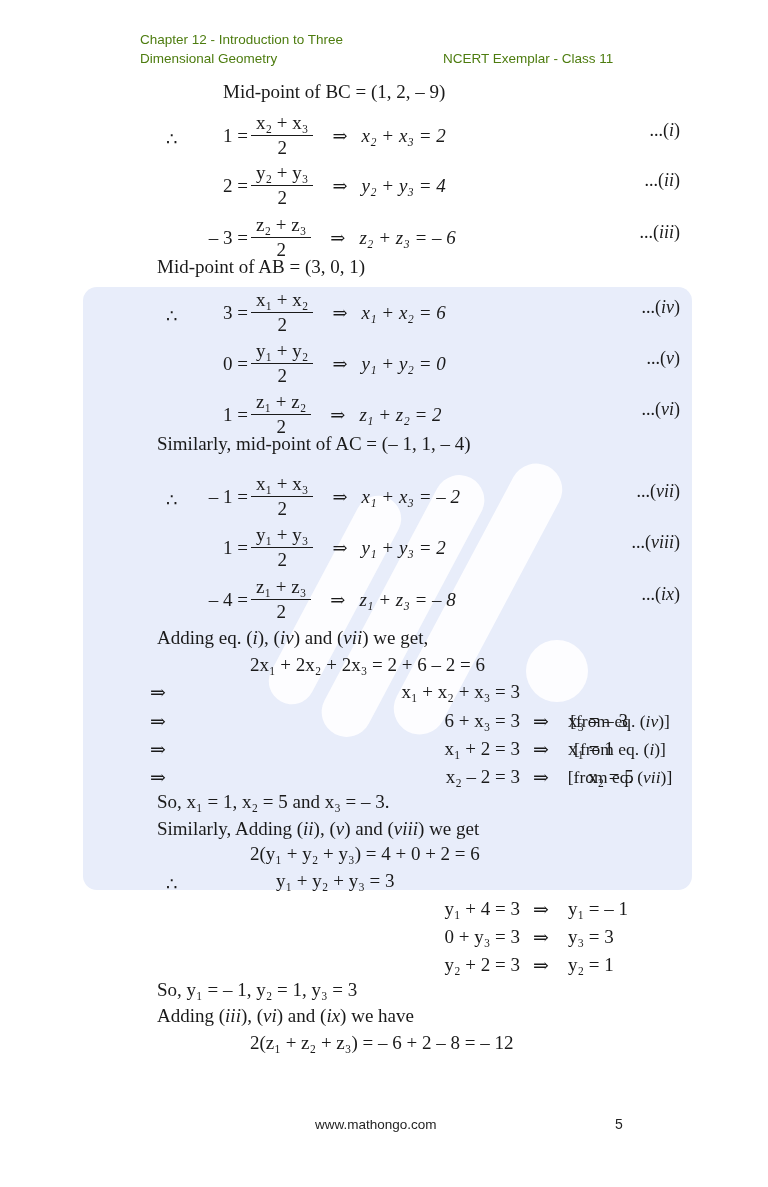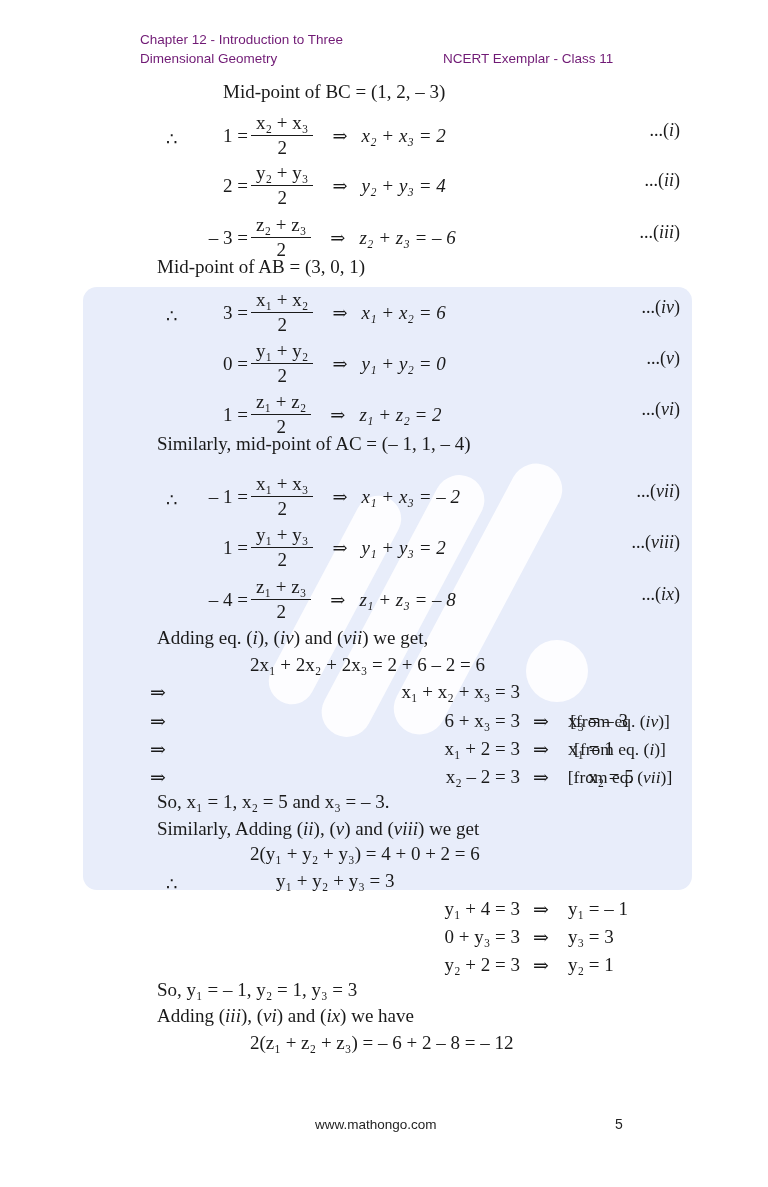--- a/index.html
+++ b/index.html
@@ -18,21 +18,21 @@
   }
 
   
   .header {
     position: absolute;
     left: 140px;
     top: 31px;
     width: 500px;
     font-family: "Liberation Sans", "DejaVu Sans", sans-serif;
     font-size: 13.5px;
-    color: #701a75;
+    color: #4d7c0f;
     line-height: 1.38;
   }
   .header-left {
     width: 250px;
   }
   .header-right {
     position: absolute;
     left: 303px;
     top: 18.5px;
     white-space: nowrap;
@@ -176,21 +176,21 @@
 
   <div class="watermark">
     <div class="wm-stroke" style="left:-18px; top:30px; width:46px; height:230px; transform: rotate(28deg);"></div>
     <div class="wm-stroke" style="left:48px; top:6px; width:50px; height:290px; transform: rotate(28deg);"></div>
     <div class="wm-stroke" style="left:122px; top:-6px; width:52px; height:300px; transform: rotate(28deg);"></div>
     <div class="wm-dot" style="left:196px; top:185px; width:62px; height:62px;"></div>
   </div>
 
   <div class="content">
 
-    <div class="line" style="left:223px; top:82px;">Mid-point of BC = (1, 2, – 3)</div>
+    <div class="line" style="left:223px; top:82px;">Mid-point of BC = (1, 2, – 9)</div>
 
     <div class="therefore" style="left:166px; top:128px;">∴</div>
     <div class="eqrow" style="left:206px; top:112px;">
       <span class="lhs" style="width:42px;">1 =</span>
       <span class="frac">
         <span class="num">x₂ + x₃</span>
         <span class="den">2</span>
       </span>
       <span class="arrow">⇒</span>
       <span class="it">x₂ + x₃ = 2</span>

